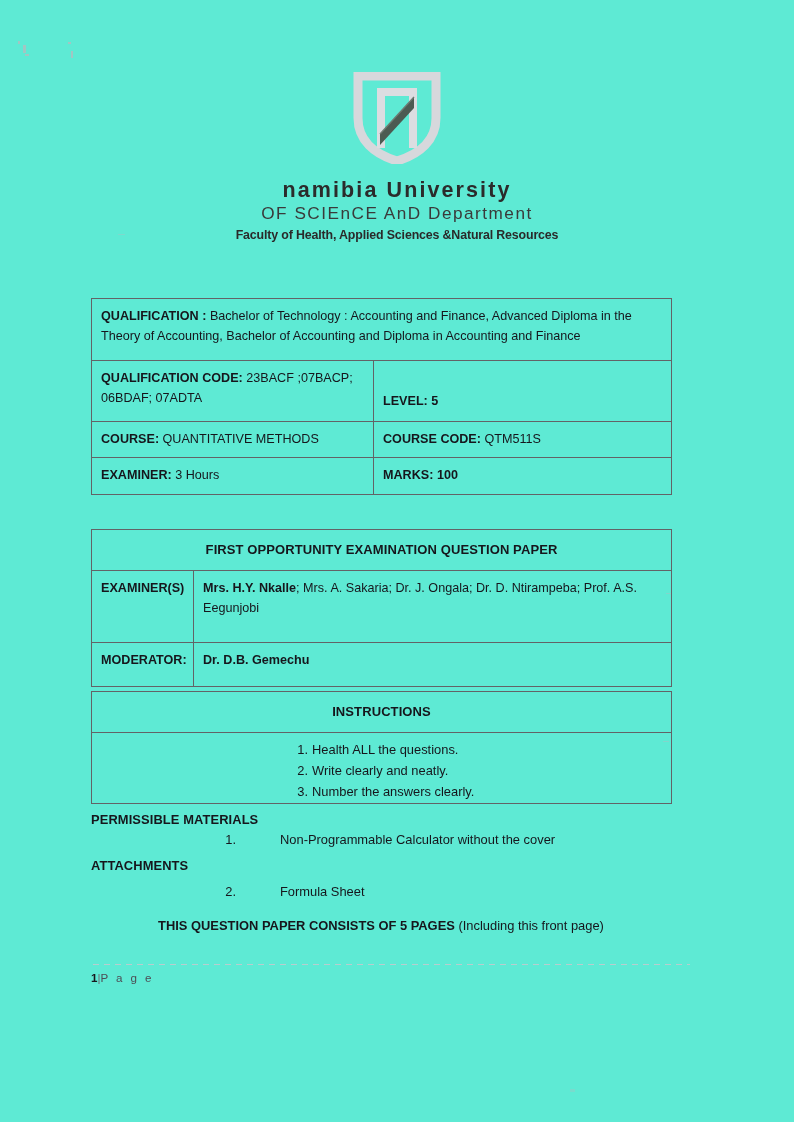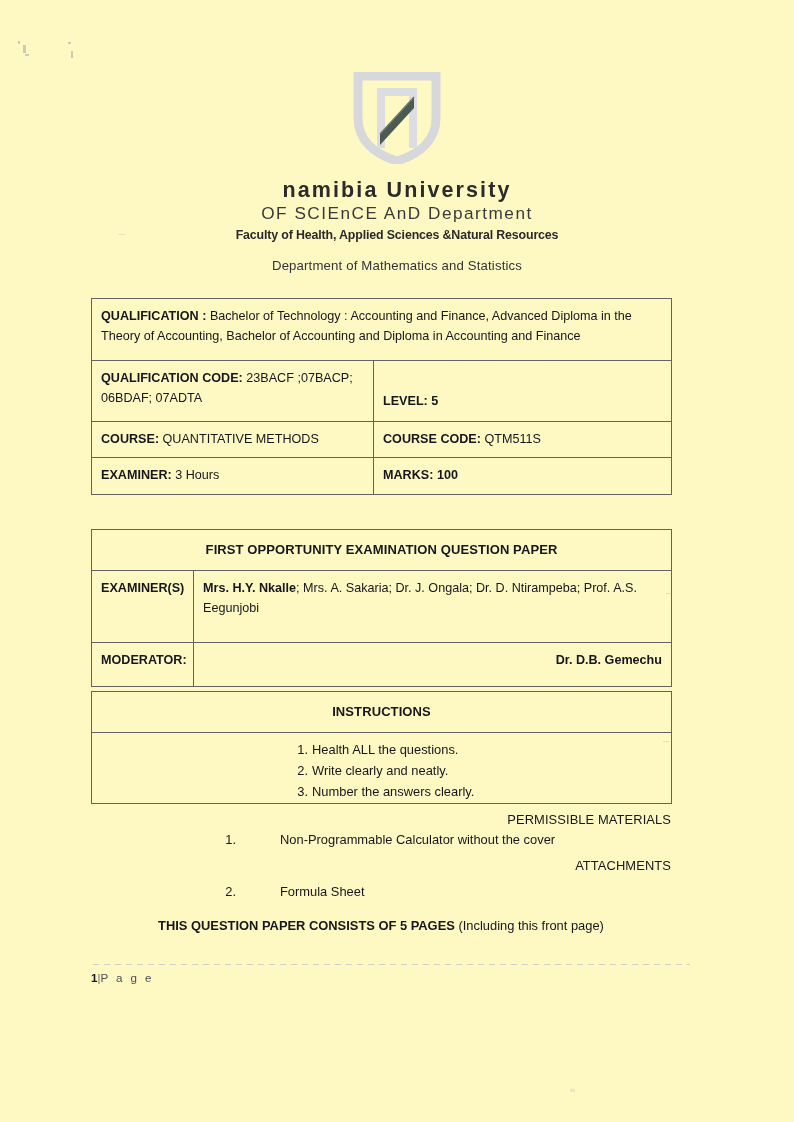--- a/index.html
+++ b/index.html
@@ -12,21 +12,21 @@
     height: 1122px;
     position: relative;
     font-family: "Liberation Sans", sans-serif;
     color: #1a1a1a;
     overflow: hidden;
   }
 
   .page {
     position: absolute;
     inset: 0;
-    background: #fef9c3;
+    background: #5eead4;
   }
 
   
   .speckle {
     position: absolute;
     background: #b9b9bd;
     opacity: .75;
   }
 
   
@@ -122,34 +122,34 @@
   ol.instr li::before {
     content: counter(ins) ".";
     position: absolute;
     left: 198px;
     width: 18px;
     text-align: right;
   }
 
   
   .exam-cell { height: 56px; margin-top: 9px; }
-  .mod-cell  { height: 28px; text-align: right; }
+  .mod-cell  { height: 28px; }
 
   
   .btm {
     position: absolute;
     left: 91px;
     width: 580px;
     top: 812px;
     font-size: 12.9px;
     color: #16161c;
   }
   .btm .c-head {
-    text-align: right;
-    font-weight: normal;
+    text-align: left;
+    font-weight: bold;
     letter-spacing: .1px;
     margin: 0 0 3px 0;
   }
   .btm .num-line {
     position: relative;
     padding-left: 189px;
     margin: 0 0 7px 0;
     line-height: 1.6;
   }
   .btm .num-line .n {
@@ -216,21 +216,20 @@
         <path d="M31 76 V20 H63 V76" fill="none" stroke="#dcdde1" stroke-width="8"></path>
 
         <path d="M30 62 L64 25 L64 36 L30 73 Z" fill="#4c5b52"></path>
         <path d="M30 62 L64 25" stroke="#6d7a71" stroke-width="1.4" fill="none"></path>
       </svg>
     </div>
 
     <div class="uni-name">namibia University</div>
     <div class="uni-sub">OF SCIEnCE AnD Department</div>
     <div class="faculty">Faculty of Health, Applied Sciences &amp;Natural Resources</div>
-    <div class="department">Department of Mathematics and Statistics</div>
   </div>
 
   <table class="tbl" id="qual-table">
     <colgroup>
         <col style="width:282px">
         <col style="width:298px">
       </colgroup>
     <tbody>
       <tr>
         <td colspan="2" style="height:46px;">

